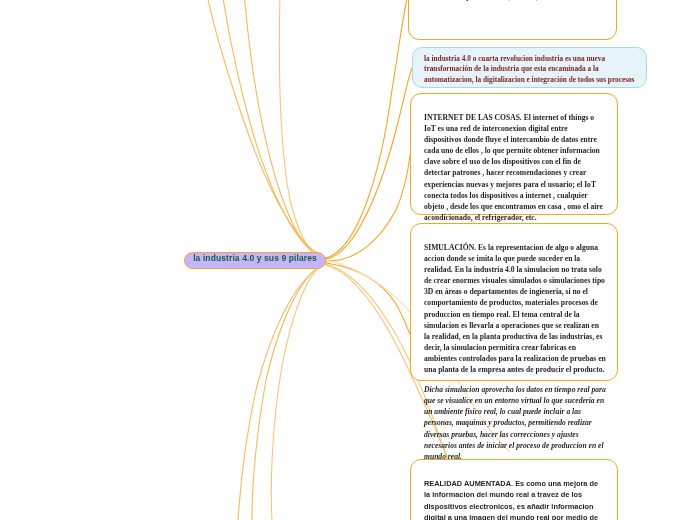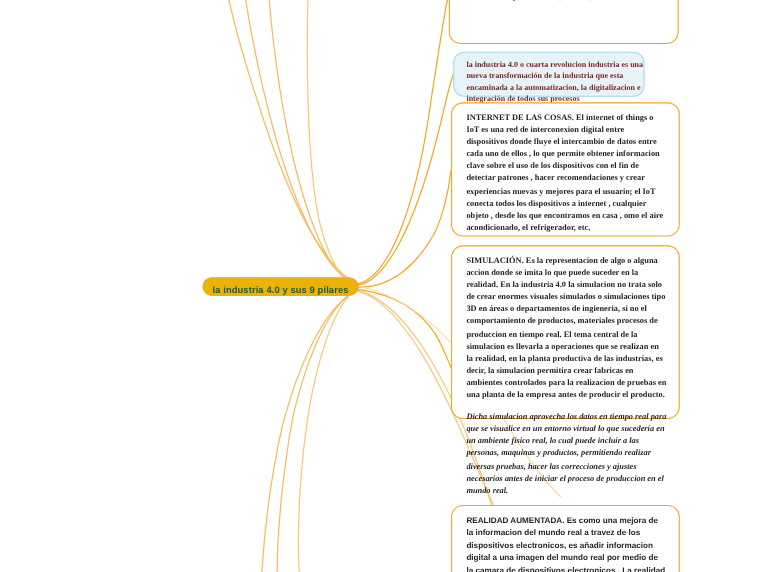--- a/index.html
+++ b/index.html
@@ -31,43 +31,43 @@
   
   .root-node {
     position: absolute;
     left: 184px;
     top: 252px;
     width: 142px;
     height: 17px;
     box-sizing: border-box;
     border: 1.3px solid #f5a623;
     border-radius: 9px;
-    background: #eab308;
+    background: #c4b5fd;
     display: flex;
-    align-items: flex-end;
+    align-items: flex-start;
     justify-content: center;
     z-index: 5;
   }
   .root-label {
     font-family: "Liberation Sans", sans-serif;
     font-size: 8.5px;
     font-weight: bold;
     color: #1a5c3a;
     letter-spacing: 0.1px;
     white-space: nowrap;
   }
   
   .topic {
     position: absolute;
     box-sizing: border-box;
     border: 1.4px solid #f5a623;
     border-radius: 11px;
     background: #ffffff;
     z-index: 4;
-    padding: 7px 11px 7px 13px;
+    padding: 18px 11px 7px 13px;
   }
   .topic p {
     margin: 0;
     font-family: "Liberation Serif", serif;
     font-size: 7.6px;
     font-weight: bold;
     line-height: 11.1px;
     color: #231f20;
     text-align: left;
   }
@@ -91,21 +91,21 @@
   #topic-1 {
     left: 408px;
     top: -42px;
     width: 209px;
     height: 82px;
     padding-top: 10px;
   }
   #topic-2 {
     left: 412px;
     top: 47px;
-    width: 174px;
+    width: 235px;
     height: 41px;
     padding: 6px 0 6px 11px;
   }
   #topic-3 {
     left: 410px;
     top: 93px;
     width: 208px;
     height: 122px;
   }
   #topic-4 {

